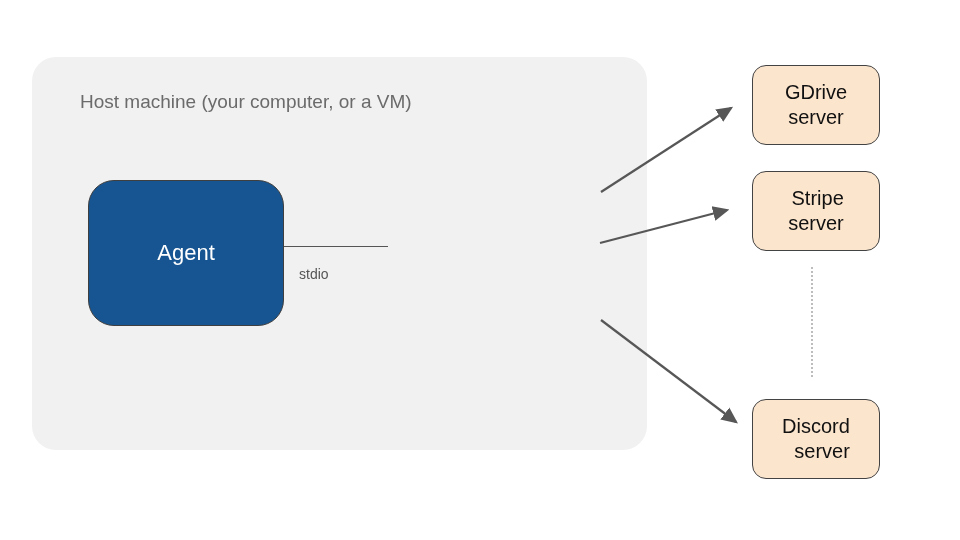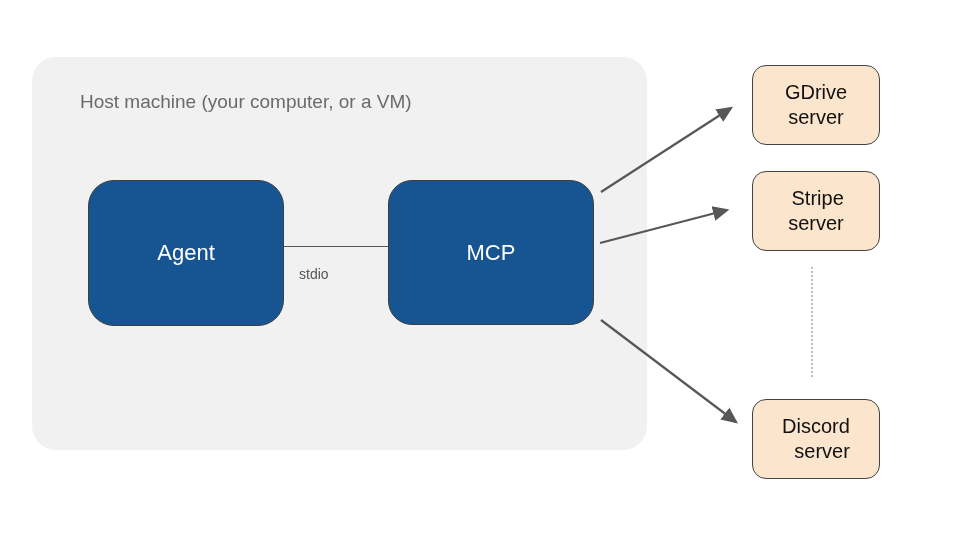--- a/index.html
+++ b/index.html
@@ -105,23 +105,20 @@
     <line x1="601" y1="320" x2="736" y2="422" marker-end="url(#ah)"></line>
   </svg>
 
   <div class="node node-agent">
     <span>Agent</span>
   </div>
 
   <div class="connector"></div>
   <div class="stdio-label">stdio</div>
 
-  <div class="node node-mcp">
-    <span>MCP</span>
-  </div>
 
   <div class="server server-gdrive">GDrive
 server</div>
 
   <div class="server server-stripe">Stripe
 server</div>
 
   <div class="dotted-line"></div>
 
   <div class="server server-discord">Discord

